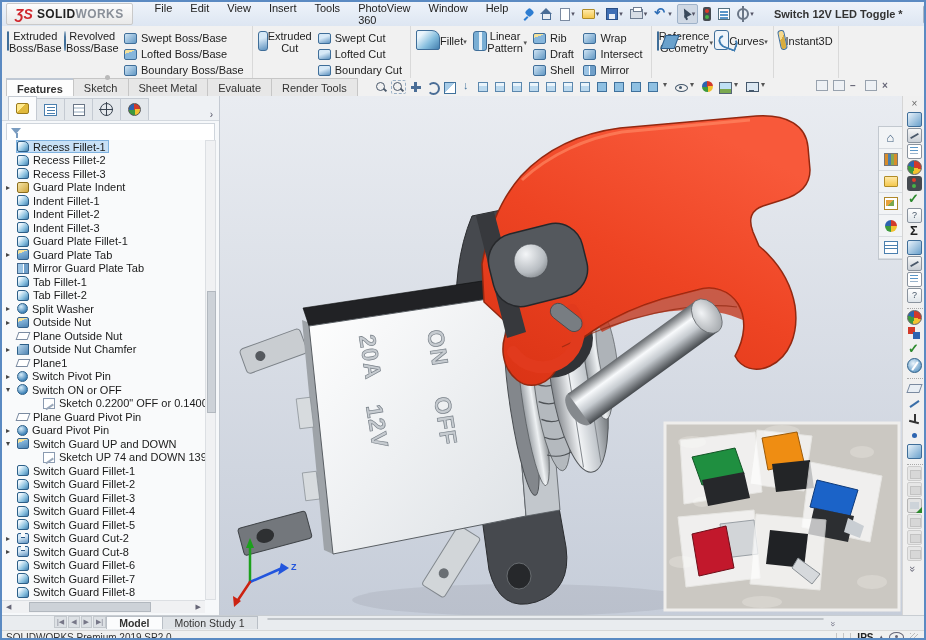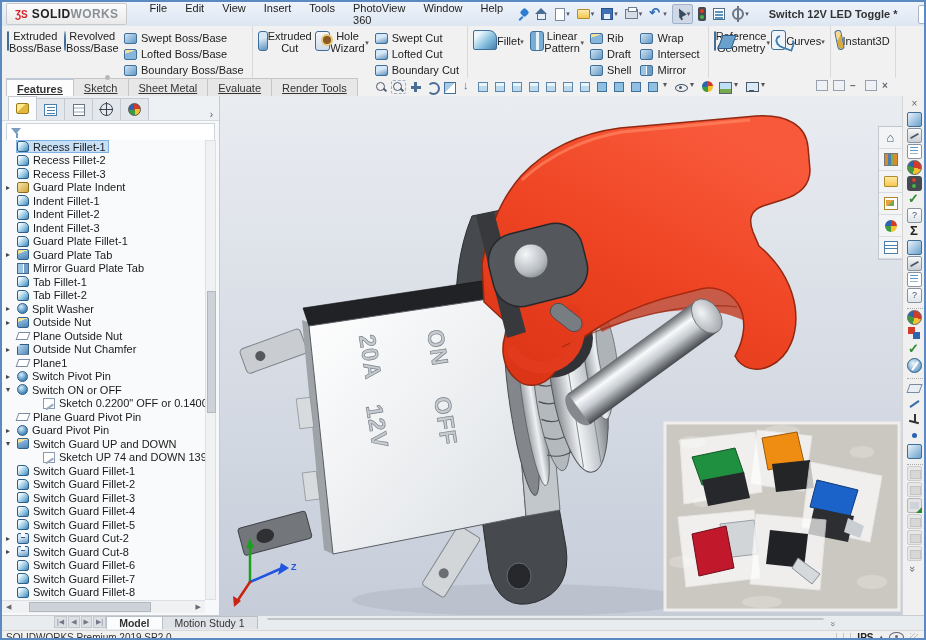--- a/index.html
+++ b/index.html
@@ -1,20 +1,20 @@
 <!DOCTYPE html>
 <html><head>
 <meta charset="utf-8">
 <style>
   html,body{margin:0;padding:0;background:#9aa7b8;font-family:"Liberation Sans",sans-serif;-webkit-user-select:none;user-select:none;cursor:default;}
   #win{position:relative;width:926px;height:640px;background:#f0f0f0;border:2px solid #5b8ac2;box-sizing:border-box;overflow:hidden;margin:0 auto;}
   
   .titlebar{position:absolute;left:0;top:0;width:100%;height:24px;background:linear-gradient(#eef3fa,#dde6f2);display:flex;align-items:center;font-size:11px;color:#222;}
   .logo{display:flex;align-items:center;background:linear-gradient(#fdfdfd,#e9e9e9);border:1px solid #c9c9c9;border-radius:2px;height:20px;padding:0 8px;margin-left:4px;}
-  .ds-mark{color:#d0282e;font-weight:bold;font-size:10px;margin-right:4px;text-align:center;}
+  .ds-mark{color:#d0282e;font-weight:bold;font-style:italic;font-size:14px;margin-right:4px;text-align:center;}
   .brand-bold{font-weight:bold;color:#222;letter-spacing:.4px;font-size:12px;}
   .brand-light{font-weight:bold;color:#8a9099;letter-spacing:.4px;font-size:12px;}
   .menu{display:flex;margin-left:14px;gap:2px;}
   .menu-item{padding:3px 8px;border-radius:2px;}
   .pin-icon{width:12px;height:12px;margin:0 8px;position:relative;}
   .pin-icon::before{content:"";position:absolute;left:2px;top:1px;width:7px;height:7px;background:#2d7dd2;border-radius:2px;transform:rotate(45deg);}
   .pin-icon::after{content:"";position:absolute;left:1px;top:8px;width:2px;height:5px;background:#2d7dd2;transform:rotate(45deg);}
   .qat{display:flex;align-items:center;gap:3px;margin-left:6px;}
   .qbtn{display:flex;align-items:center;height:18px;padding:0 2px;border-radius:2px;}
   .qbtn.pressed{background:#cfd8e4;border:1px solid #9fb2c9;}
@@ -65,21 +65,21 @@
   .rsmall{display:flex;align-items:center;gap:4px;white-space:nowrap;padding:0 3px;border-radius:2px;height:14px;}
   .ricon-s{width:13px;height:11px;border-radius:2px;border:1px solid #3f6e99;box-sizing:border-box;flex:0 0 auto;}
   .rs-boss{background:linear-gradient(160deg,#f5e29a 30%,#86b6dc 30%);}
   .rs-cut{background:linear-gradient(160deg,#d7e9f7 40%,#5e92bf);}
   .rs-misc{background:linear-gradient(135deg,#cfe4f4,#6298c4);}
   .rs-mirror{background:linear-gradient(90deg,#9cc4e4 45%,#fff 45% 55%,#6f9fc9 55%);}
   .rcaret{font-size:7px;color:#555;line-height:5px;}
   
   .tabrow{position:absolute;left:0;top:76px;width:100%;height:18px;background:#f1f1f1;font-size:11px;}
   .doc-tabs{position:absolute;left:4px;top:0;display:flex;height:18px;}
-  .dtab{padding:3px 10px 0;border:1px solid #c6c6c6;border-bottom:none;background:#e7e7e7;color:#333;margin-right:-1px;text-decoration:underline;}
+  .dtab{padding:3px 10px 0;border:1px solid #c6c6c6;border-bottom:none;background:#e7e7e7;color:#333;margin-right:-1px;}
   .dtab.active{background:#fdfdfd;font-weight:bold;border-top:2px solid #bfc8d4;}
   .splitter-dot{position:absolute;left:103px;top:-3px;width:5px;height:5px;border-radius:50%;background:#b9b9b9;}
   
   .headsup{position:absolute;left:372px;top:2px;display:flex;align-items:center;gap:2px;}
   .hicon{width:15px;height:14px;position:relative;border-radius:2px;}
   .hicon[data-icon="mag"]::before,.hicon[data-icon="magarea"]::before{content:"";position:absolute;left:2px;top:2px;width:7px;height:7px;border:1.5px solid #4a586a;border-radius:50%;}
   .hicon[data-icon="mag"]::after,.hicon[data-icon="magarea"]::after{content:"";position:absolute;left:9px;top:9px;width:4px;height:2px;background:#4a586a;transform:rotate(45deg);}
   .hicon[data-icon="magarea"]{outline:1px dashed #9ab0c6;outline-offset:-1px;}
   .hicon[data-icon="pan"]::before{content:"";position:absolute;left:6px;top:2px;width:3px;height:10px;background:#4a6d96;}
   .hicon[data-icon="pan"]::after{content:"";position:absolute;left:2.5px;top:5.5px;width:10px;height:3px;background:#4a6d96;}
@@ -303,25 +303,20 @@
             <span class="ricon-s rs-misc"></span>
             <span>Boundary Boss/Base</span>
           </div>
       </div>
     </div>
     <div class="rgroup">
       <div class="rbig">
           <span class="ricon ri-cut"></span>
           <span>Extruded Cut</span>
         </div>
-      <div class="rbig">
-          <span class="ricon ri-hole"></span>
-          <span>Hole Wizard</span>
-          <span class="rcaret">▾</span>
-        </div>
       <div class="rstack">
         <div class="rsmall">
             <span class="ricon-s rs-cut"></span>
             <span>Swept Cut</span>
           </div>
         <div class="rsmall">
             <span class="ricon-s rs-cut"></span>
             <span>Lofted Cut</span>
           </div>
         <div class="rsmall">

